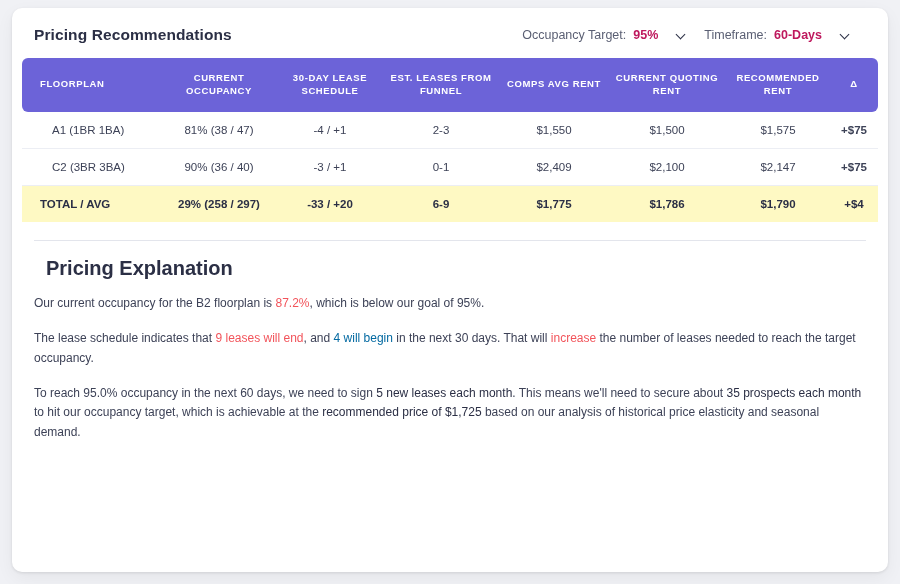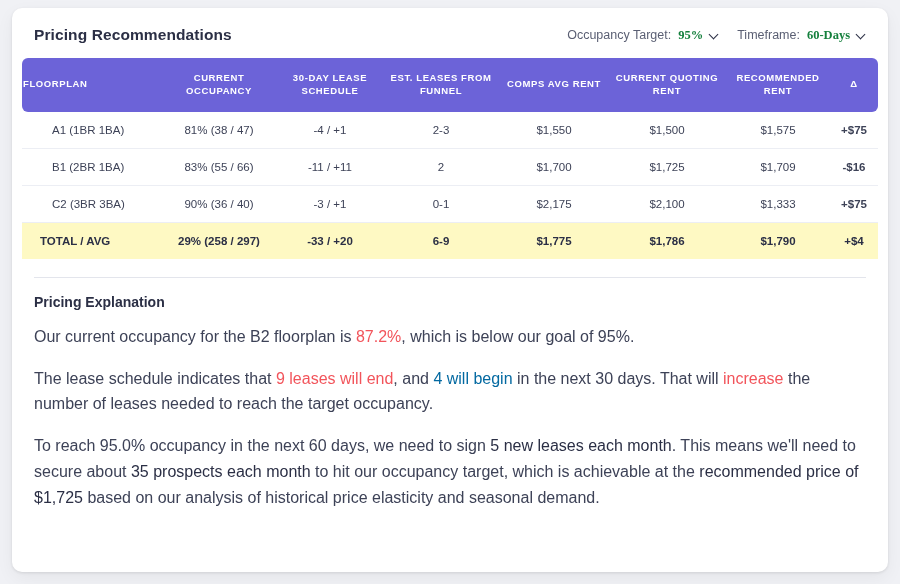--- a/index.html
+++ b/index.html
@@ -22,21 +22,21 @@
     background: #ffffff;
     border-radius: 10px;
     box-shadow: 0 1px 3px rgba(0,0,0,0.10), 0 6px 18px rgba(0,0,0,0.05);
     overflow: hidden;
     box-sizing: border-box;
   }
   .card-header {
     display: flex;
     align-items: center;
     justify-content: space-between;
-    padding: 18px 22px 10px 22px;
+    padding: 18px 38px 10px 22px;
   }
   .card-title {
     font-size: 15.5px;
     font-weight: bold;
     color: #2b2f45;
     letter-spacing: 0.1px;
   }
   .header-controls {
     display: flex;
     align-items: flex-end;
@@ -49,26 +49,25 @@
     align-items: center;
     gap: 7px;
   }
   .control-label {
     color: #5a5f73;
     font-size: 12.5px;
   }
   .control-value {
     display: inline-flex;
     align-items: center;
-    gap: 7px;
-    font-weight: bold;
-    color: #15803d;
+    gap: 19px;
+    font-weight: bold;
+    color: #be185d;
     font-size: 12.5px;
     cursor: pointer;
-    font-family: Liberation Serif, serif;
   }
   .chev {
     display: inline-block;
     width: 9px;
     height: 9px;
     position: relative;
     top: -1px;
   }
   .chev::after {
     content: "";
@@ -96,21 +95,21 @@
     letter-spacing: 0.6px;
     text-transform: uppercase;
     padding: 14px 6px;
     vertical-align: middle;
     line-height: 1.35;
   }
   table.pricing thead th:first-child {
     border-top-left-radius: 6px;
     border-bottom-left-radius: 6px;
     text-align: left;
-    padding-left: 1px;
+    padding-left: 18px;
   }
   table.pricing thead th:last-child {
     border-top-right-radius: 6px;
     border-bottom-right-radius: 6px;
   }
   table.pricing tbody td {
     font-size: 11.5px;
     color: #3d4257;
     padding: 12px 6px;
     text-align: center;
@@ -146,28 +145,28 @@
   .divider {
     margin: 18px 22px 0 22px;
     height: 1px;
     background: #e3e5ec;
   }
 
   .explanation {
     padding: 16px 22px 0 22px;
   }
   .explanation h3 {
-    margin: 0 0 14px 0;
-    font-size: 14px;
+    margin: 0 0 14px 12px;
+    font-size: 20px;
     font-weight: bold;
     color: #2b2f45;
   }
   .explanation p {
     margin: 0 0 16px 0;
-    font-size: 16px;
+    font-size: 12px;
     line-height: 1.62;
     color: #3d4257;
   }
   .hl-red { color: #f2545b; }
   .hl-green { color: #0369a1; }
   .b { font-weight: normal; color: #2b2f45; }
 </style>
 </head>
 <body>
 
@@ -221,37 +220,27 @@
         <td class="floorplan">A1 (1BR 1BA)</td>
         <td>81% (38 / 47)</td>
         <td>-4 / +1</td>
         <td>2-3</td>
         <td>$1,550</td>
         <td>$1,500</td>
         <td>$1,575</td>
         <td class="delta-pos">+$75</td>
       </tr>
       <tr>
-        <td class="floorplan">B1 (2BR 1BA)</td>
-        <td>83% (55 / 66)</td>
-        <td>-11 / +11</td>
-        <td>2</td>
-        <td>$1,700</td>
-        <td>$1,725</td>
-        <td>$1,709</td>
-        <td class="delta-neg">-$16</td>
-      </tr>
-      <tr>
         <td class="floorplan">C2 (3BR 3BA)</td>
         <td>90% (36 / 40)</td>
         <td>-3 / +1</td>
         <td>0-1</td>
-        <td>$2,175</td>
+        <td>$2,409</td>
         <td>$2,100</td>
-        <td>$1,333</td>
+        <td>$2,147</td>
         <td class="delta-pos">+$75</td>
       </tr>
       <tr class="total">
         <td class="floorplan">TOTAL / AVG</td>
         <td>29% (258 / 297)</td>
         <td>-33 / +20</td>
         <td>6-9</td>
         <td>$1,775</td>
         <td>$1,786</td>
         <td>$1,790</td>

